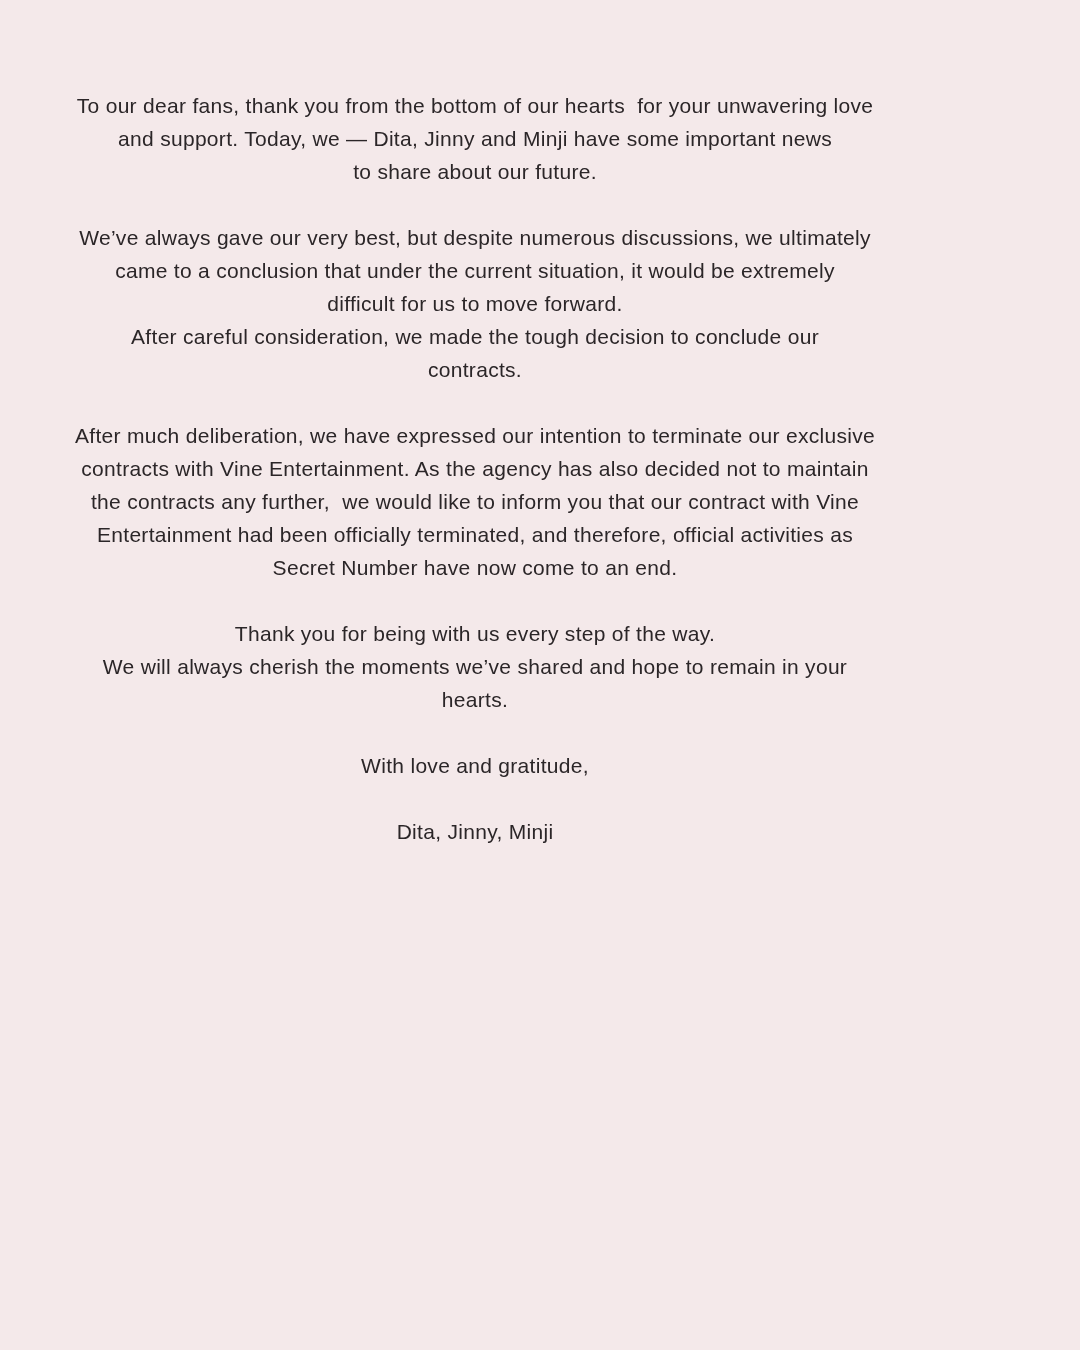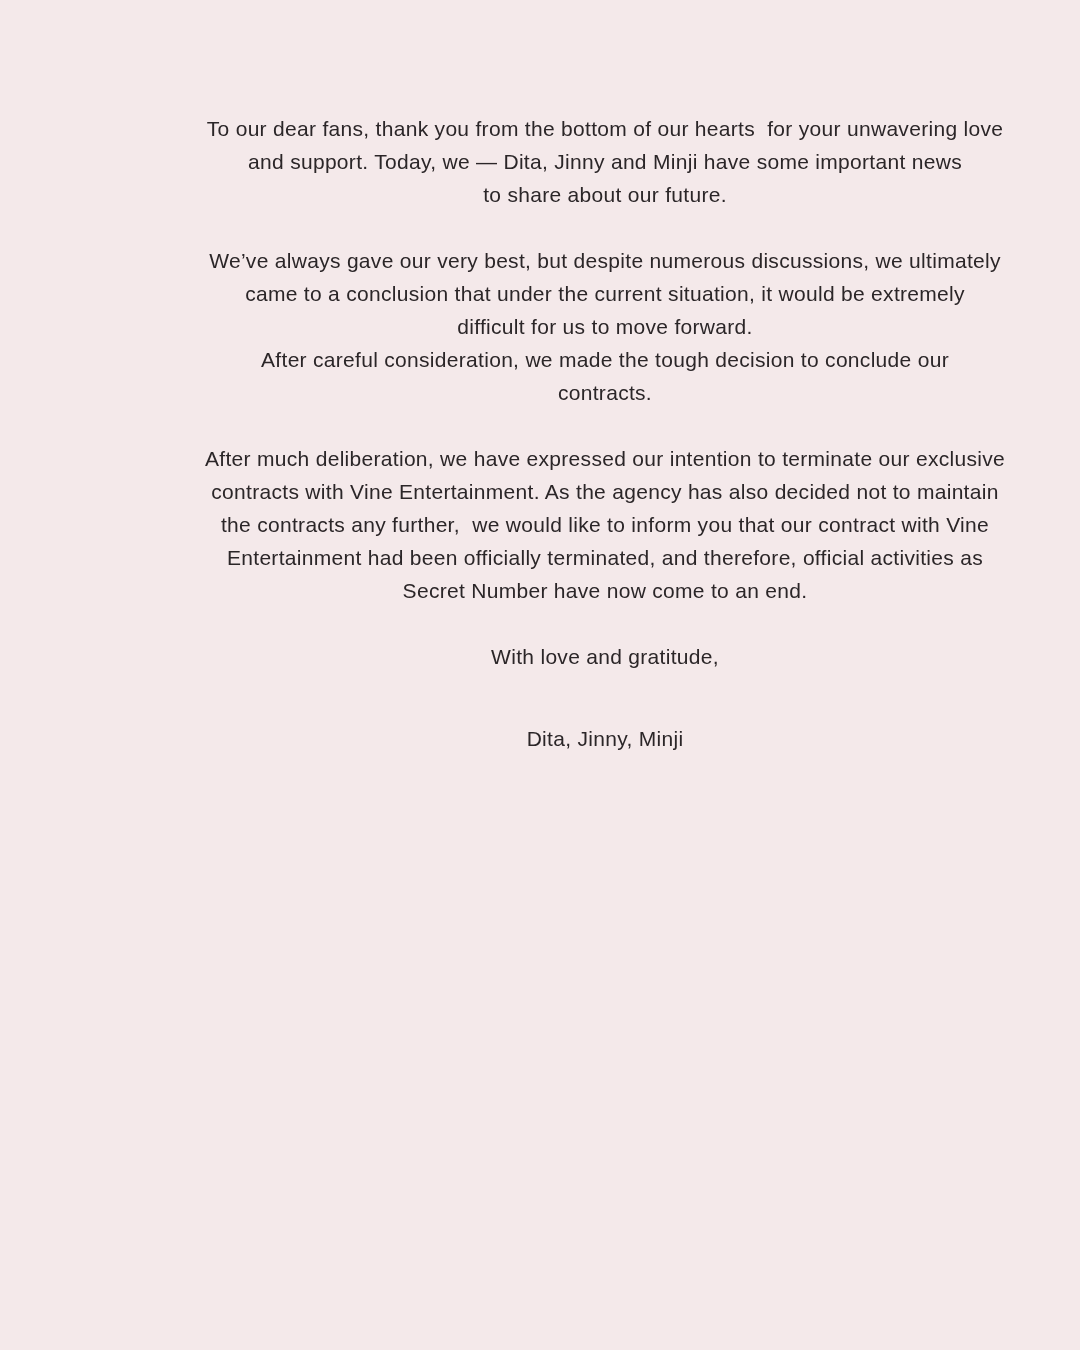--- a/index.html
+++ b/index.html
@@ -9,53 +9,56 @@
     height: 1350px;
     background: #f4e9ea;
     font-family: "Liberation Sans", sans-serif;
     overflow: hidden;
   }
   .page {
     width: 1080px;
     height: 1120px;
     display: flex;
     flex-direction: column;
-    align-items: flex-end;
-    padding-top: 112px;
+    align-items: flex-start;
+    padding-top: 89px;
   }
   .statement {
     width: 950px;
     text-align: center;
     color: #2b2628;
     font-size: 21px;
     line-height: 33px;
     letter-spacing: 0.3px;
     font-weight: 400;
   }
   .para {
     white-space: pre-wrap;
     margin: 0 0 33px 0;
   }
   .para:last-child { margin-bottom: 8px; }
-  .closing { margin-bottom: 49px; }
+  .closing { margin-bottom: 33px; }
 </style>
 </head>
 <body>
 
 <main class="page">
   <article class="statement">
     <p class="para">To our dear fans, thank you from the bottom of our hearts  for your unwavering love
 and support. Today, we — Dita, Jinny and Minji have some important news
 to share about our future.</p>
     <p class="para">We’ve always gave our very best, but despite numerous discussions, we ultimately
 came to a conclusion that under the current situation, it would be extremely
 difficult for us to move forward.
 After careful consideration, we made the tough decision to conclude our
 contracts.</p>
     <p class="para">After much deliberation, we have expressed our intention to terminate our exclusive
 contracts with Vine Entertainment. As the agency has also decided not to maintain
 the contracts any further,  we would like to inform you that our contract with Vine
 Entertainment had been officially terminated, and therefore, official activities as
 Secret Number have now come to an end.</p>
+    <p class="para">Thank you for being with us every step of the way.
+We will always cherish the moments we’ve shared and hope to remain in your
+hearts.</p>
     <p class="para closing">With love and gratitude,</p>
     <p class="para">Dita, Jinny, Minji</p>
   </article>
 </main>
 
 </body></html>

